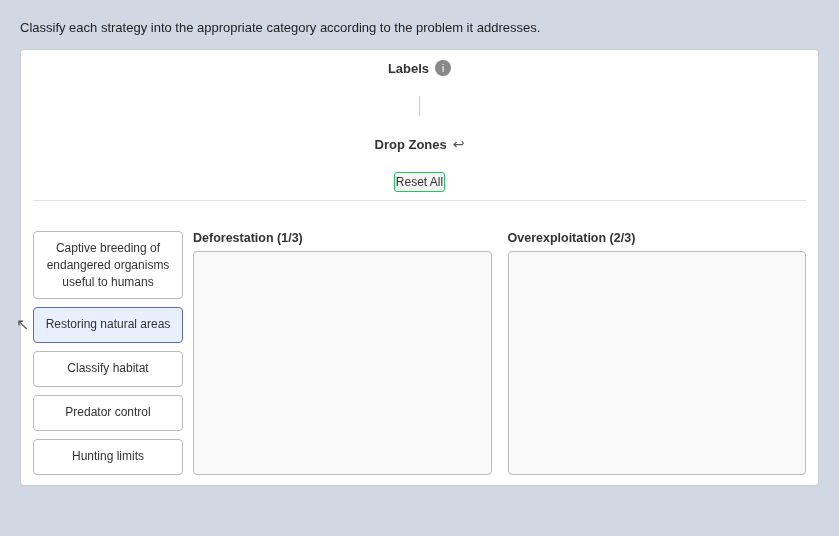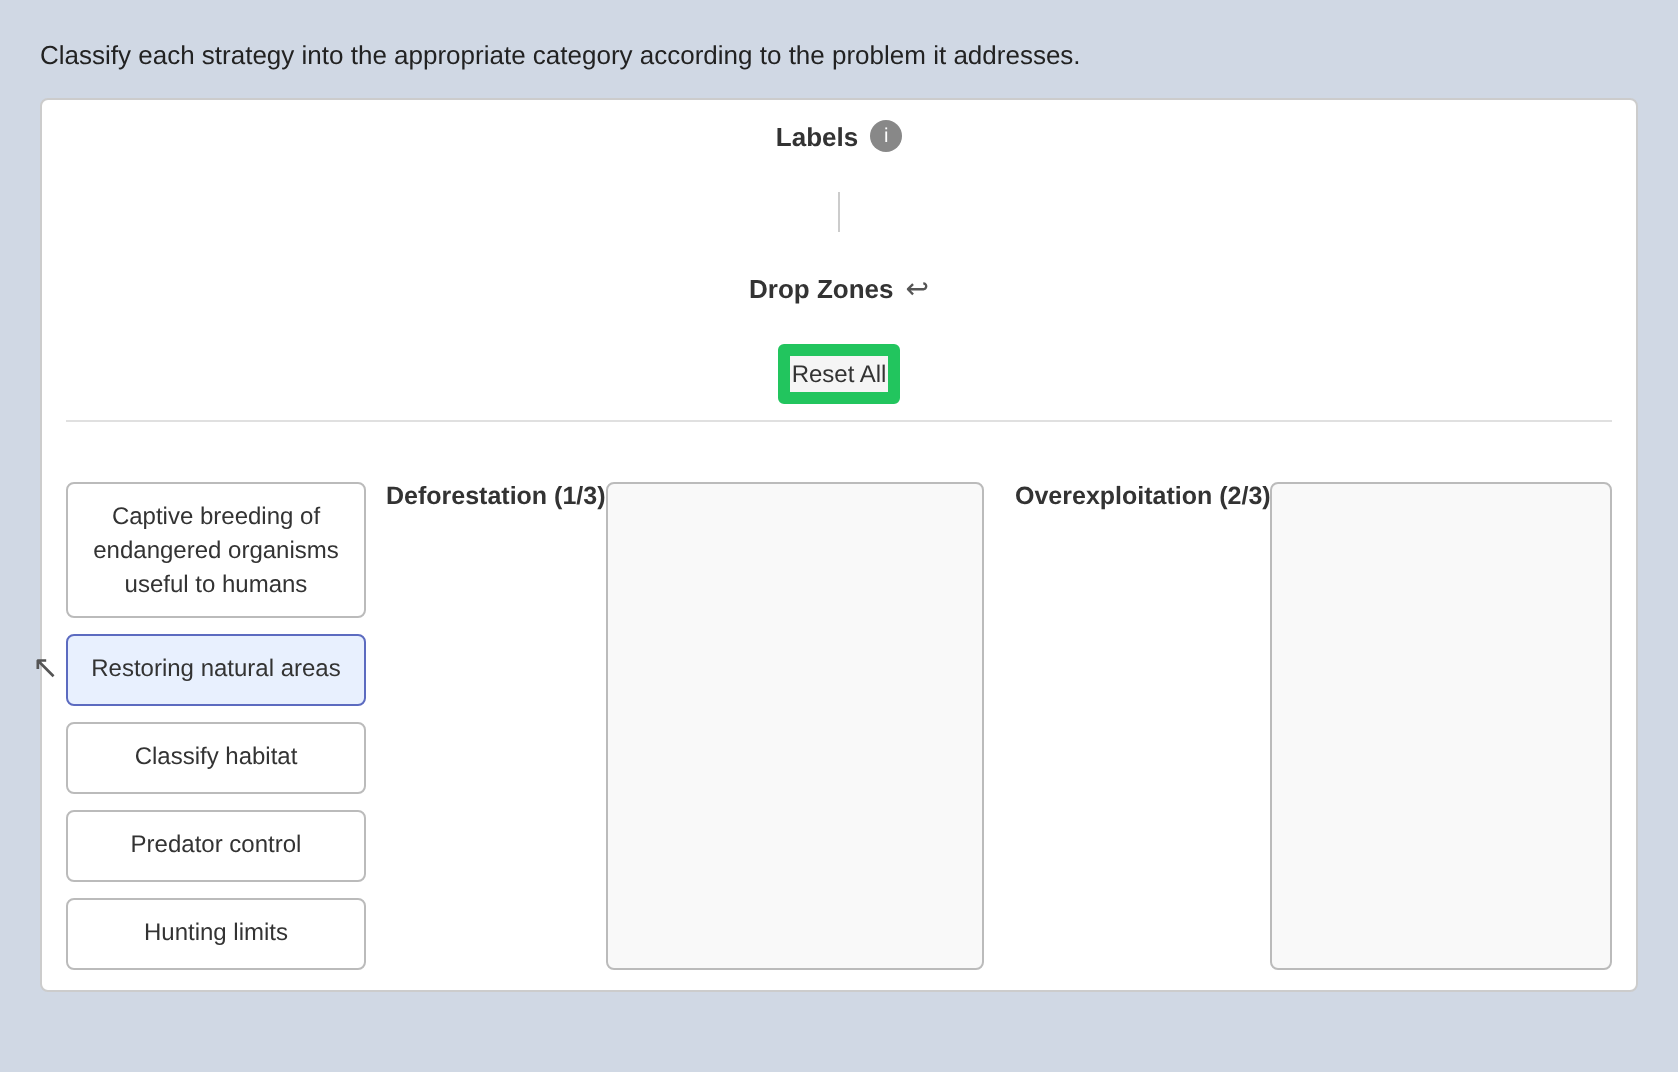--- a/index.html
+++ b/index.html
@@ -67,21 +67,21 @@
       background: #ccc;
     }
     .back-icon {
       font-size: 14px;
       color: #555;
       cursor: pointer;
     }
     .reset-btn {
       font-size: 12px;
       color: #333;
-      border: 6px solid #22c55e;
+      border: 1px solid #22c55e;
       background: #f5f5f5;
       padding: 2px 1px;
       border-radius: 3px;
       cursor: pointer;
     }
     .content-area {
       display: flex;
       gap: 10px;
     }
     .labels-panel {
@@ -119,21 +119,21 @@
       font-size: 16px;
       color: #555;
     }
     .drop-zones-area {
       display: flex;
       gap: 16px;
       flex: 1;
     }
     .drop-zone-column {
       display: flex;
-      flex-direction: row;
+      flex-direction: column;
       flex: 1;
     }
     .drop-zone-header {
       font-size: 12.5px;
       color: #333;
       font-weight: 600;
       margin-bottom: 6px;
       white-space: nowrap;
     }
     .drop-zone-box {

